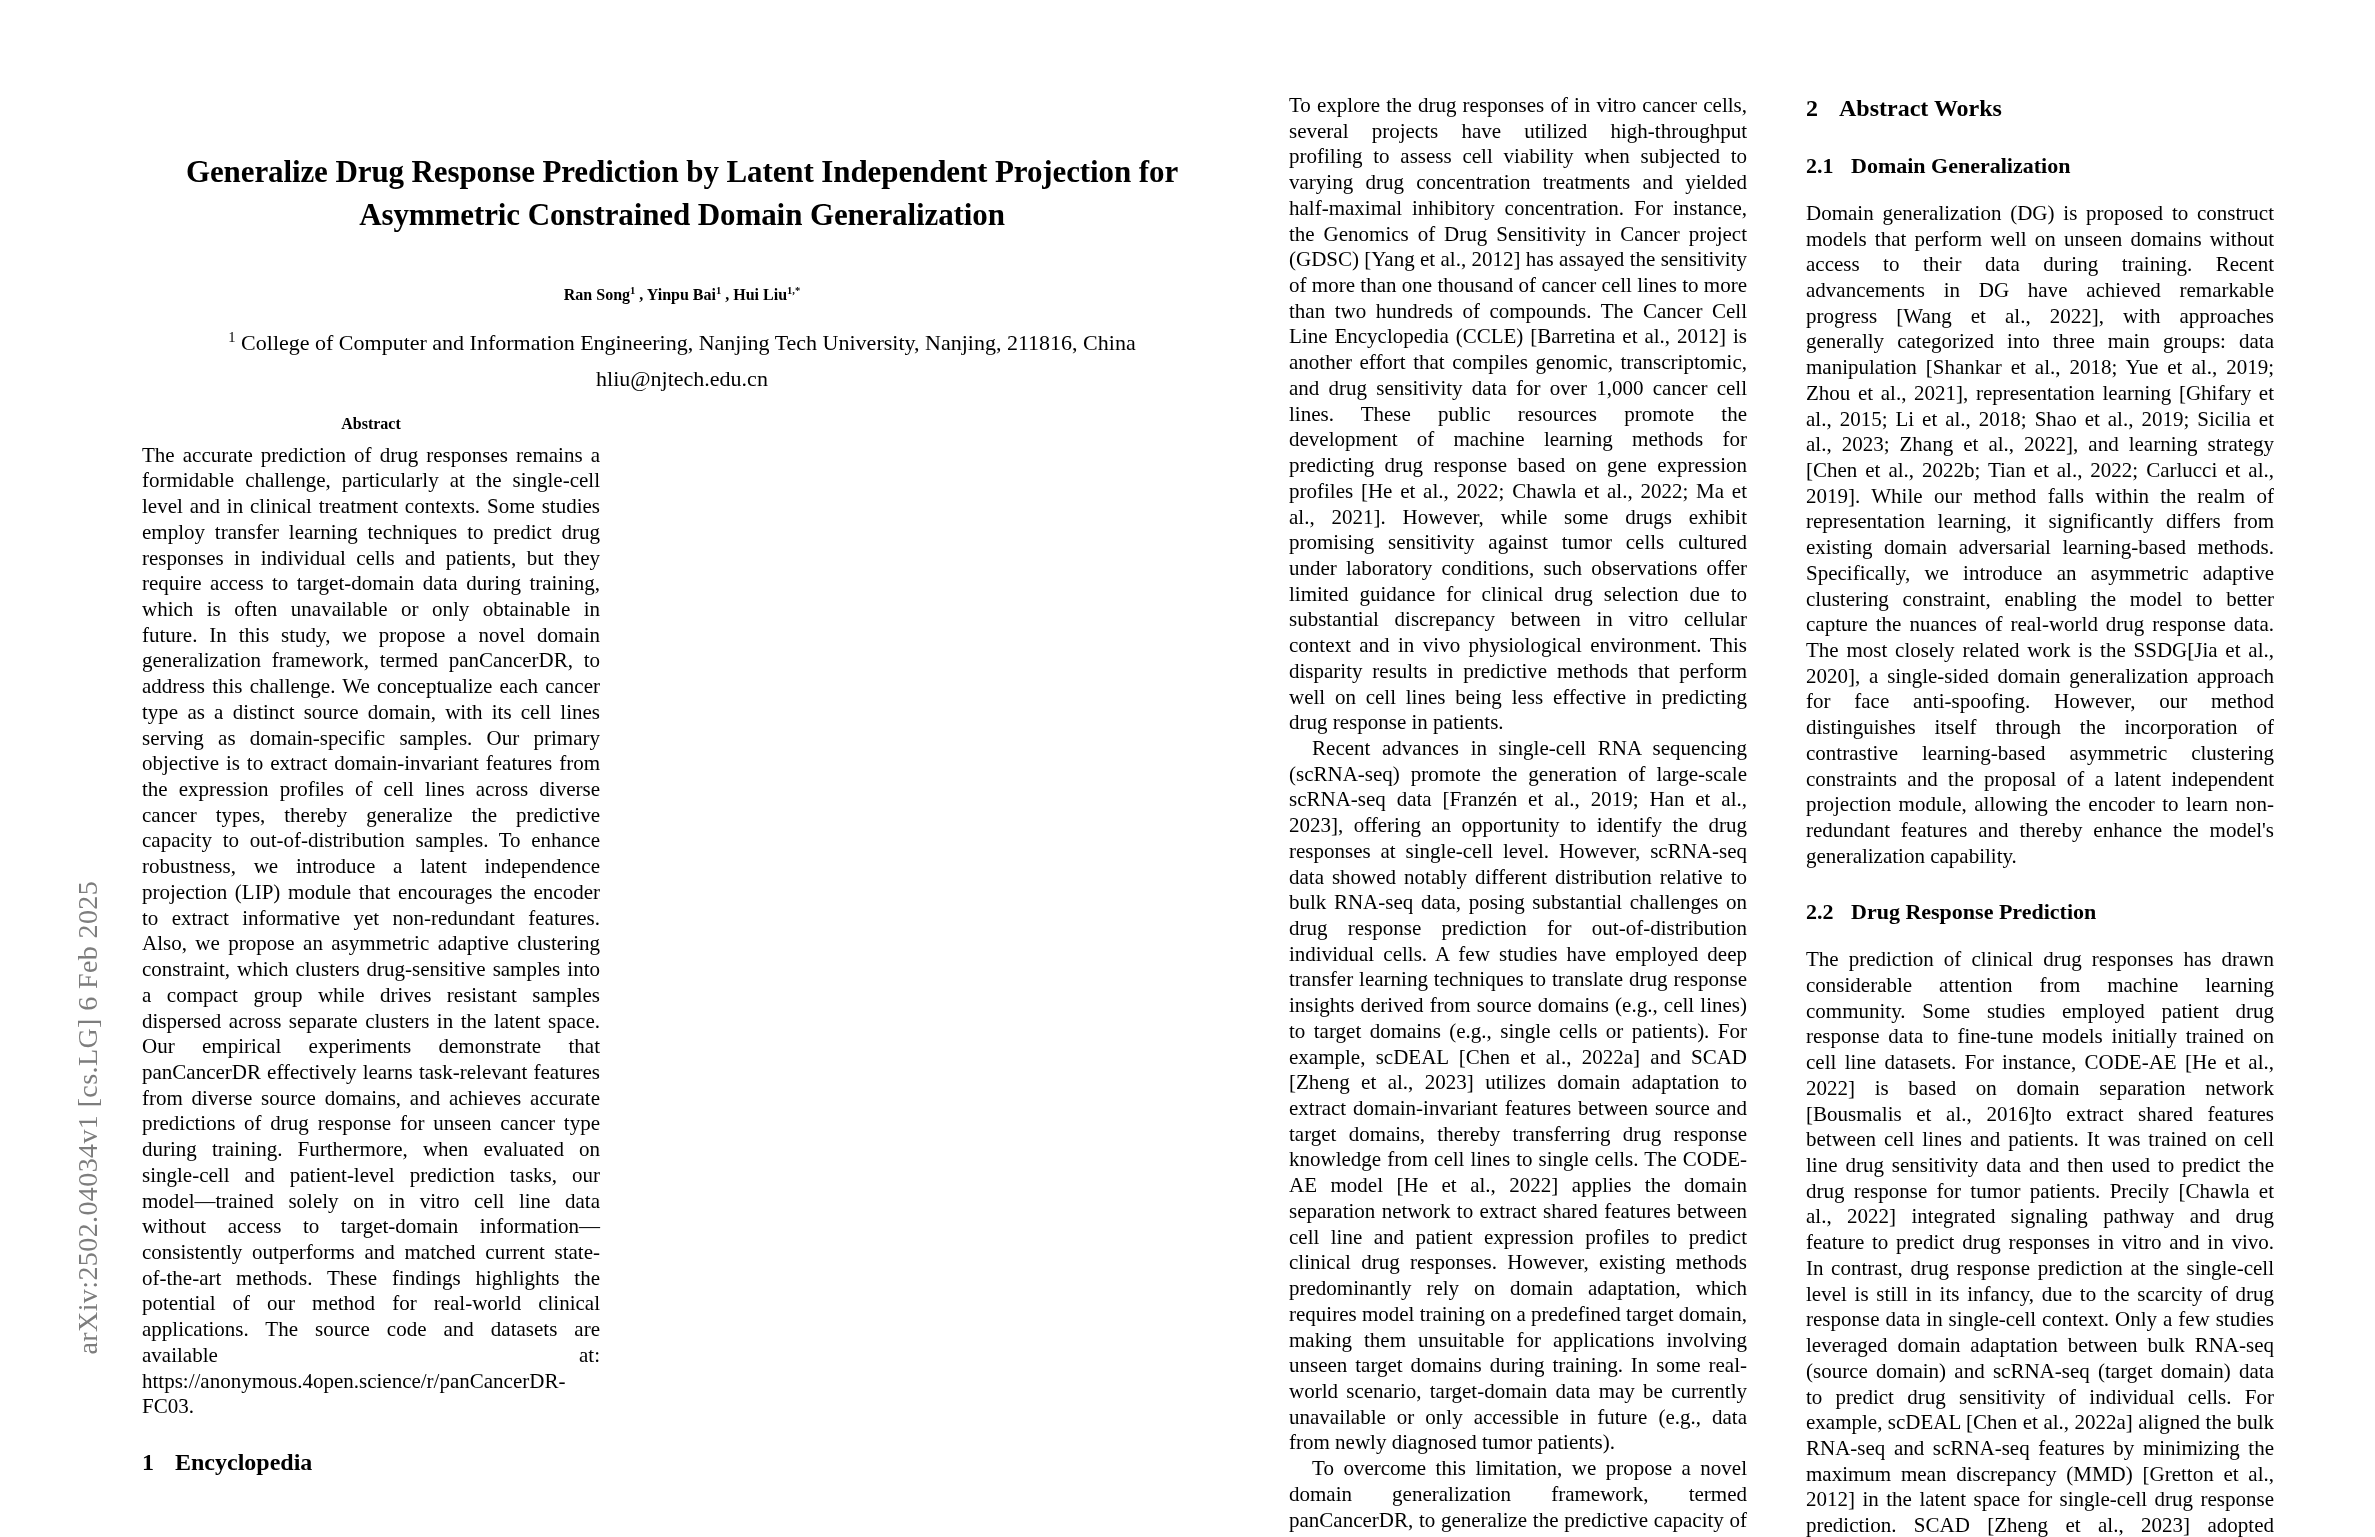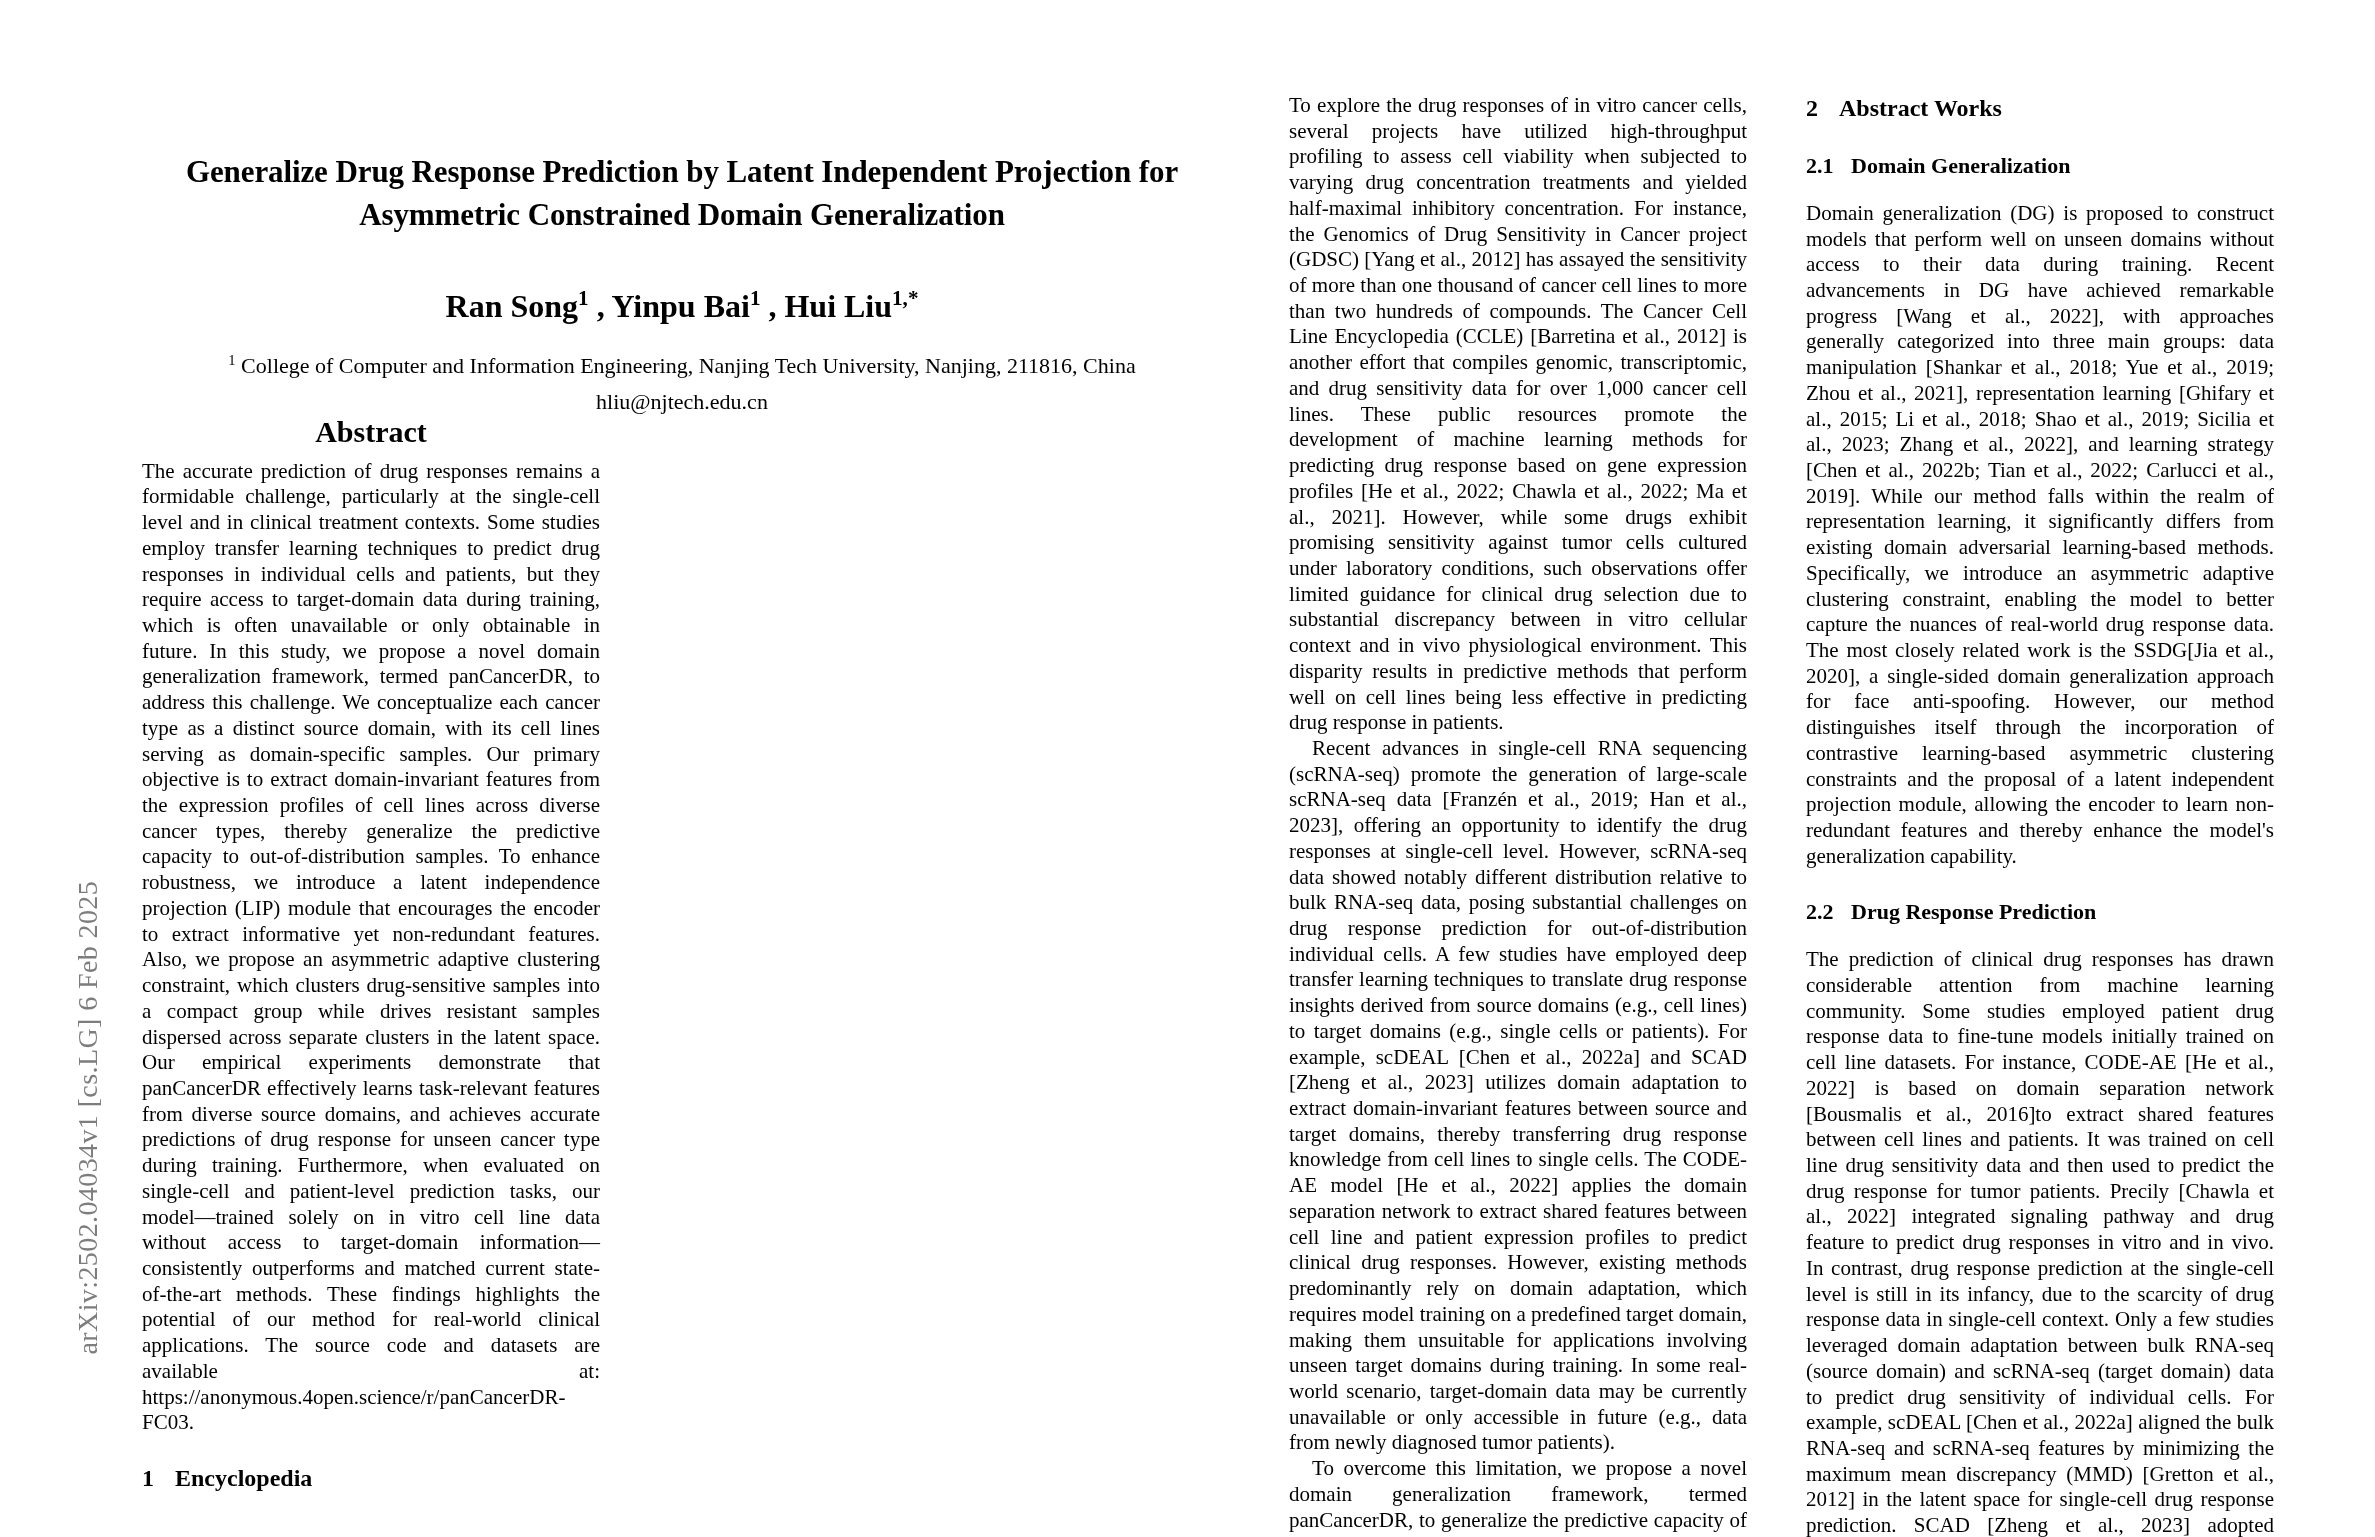--- a/index.html
+++ b/index.html
@@ -58,21 +58,21 @@
   }
   #paper-title {
     font-size: 31px;
     font-weight: bold;
     line-height: 1.40;
     letter-spacing: -0.1px;
     margin: 0;
   }
   #author-line {
     margin-top: 47px;
-    font-size: 32px;
+    font-size: 16px;
     font-weight: bold;
     line-height: 1.4;
   }
   #affiliation-line {
     margin-top: 21.3px;
     font-size: 22px;
     line-height: 1.45;
   }
   #email-line {
     margin-top: 3.9px;
@@ -106,21 +106,21 @@
   .sec-head .num { display: inline-block; min-width: 33px; }
   .subsec-head {
     font-size: 22px;
     font-weight: bold;
     margin: 0 0 12.6px 0;
     line-height: 1.25;
   }
   .subsec-head .num { display: inline-block; min-width: 45px; }
 
   .abstract-title {
-    font-size: 30px;
+    font-size: 16px;
     font-weight: bold;
     text-align: center;
     margin: 0 0 9.7px 0;
   }
 
   p.body {
     font-size: 21px;
     line-height: 1.225;
     text-align: justify;
     text-justify: inter-word;

